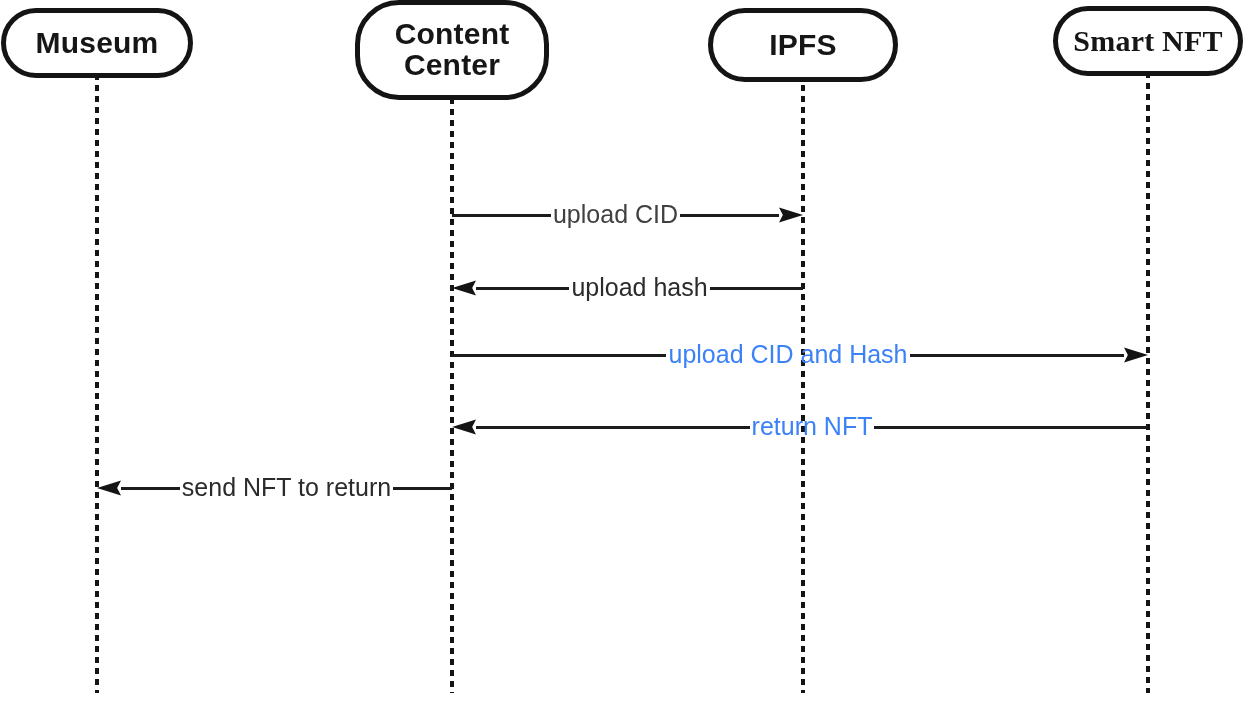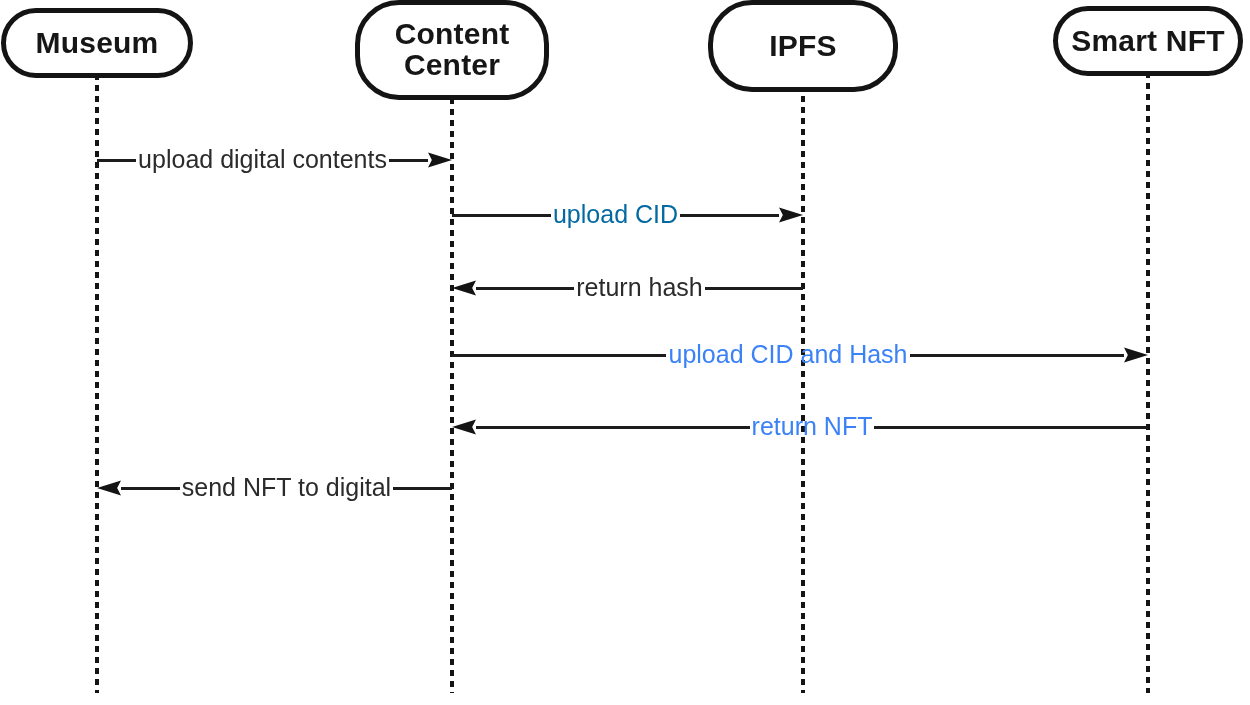--- a/index.html
+++ b/index.html
@@ -82,56 +82,50 @@
     <div class="lifeline" style="left: 95px; top: 74px; height: 619px;"></div>
     <div class="actor" style="left: 1px; top: 8px; width: 192px; height: 70px; border-color: rgb(20, 20, 20);">
       <span class="actor-label">Museum</span>
     </div>
     <div class="lifeline" style="left: 450px; top: 76px; height: 617px;"></div>
     <div class="actor" style="left: 355px; top: 0px; width: 194px; height: 100px; border-color: rgb(20, 20, 20);">
       <span class="actor-label">Content
 Center</span>
     </div>
     <div class="lifeline" style="left: 801px; top: 74px; height: 619px;"></div>
-    <div class="actor" style="left: 708px; top: 0; width: 190px; height: 92px; border-color: rgb(20, 20, 20);">
+    <div class="actor" style="left: 708px; top: 8px; width: 190px; height: 74px; border-color: rgb(20, 20, 20);">
       <span class="actor-label">IPFS</span>
     </div>
     <div class="lifeline" style="left: 1146px; top: 72px; height: 621px;"></div>
-    <div class="actor" style="left: 1053px; top: 6px; width: 190px; height: 70px; border-color: rgb(20, 20, 20);">
+    <div class="actor" style="left: 1053px; top: 6px; width: 190px; height: 70px; border-color: rgb(20, 20, 20); font-family: Liberation Serif, serif;">
       <span class="actor-label">Smart NFT</span>
-    </div>
-    <div class="message right" style="left: 97px; width: 355px; top: 144px;">
-      <span class="seg"></span>
-      <span class="msg-label" style="color: rgb(43, 43, 43);">upload digital contents</span>
-      <span class="seg"></span>
-      <span class="arrowhead right" style="background: rgb(20, 20, 20);"></span>
     </div>
     <div class="message right" style="left: 452px; width: 351px; top: 199px;">
       <span class="seg"></span>
-      <span class="msg-label" style="color: #0369a1;">upload CID</span>
+      <span class="msg-label" style="color: #404040;">upload CID</span>
       <span class="seg"></span>
       <span class="arrowhead right" style="background: rgb(20, 20, 20);"></span>
     </div>
     <div class="message left" style="left: 452px; width: 351px; top: 272px;">
       <span class="arrowhead left" style="background: rgb(20, 20, 20);"></span>
       <span class="seg"></span>
-      <span class="msg-label" style="color: rgb(43, 43, 43);">return hash</span>
+      <span class="msg-label" style="color: rgb(43, 43, 43);">upload hash</span>
       <span class="seg"></span>
     </div>
     <div class="message right" style="left: 452px; width: 696px; top: 339px;">
       <span class="seg"></span>
       <span class="msg-label" style="color: #3b82f6;">upload CID and Hash</span>
       <span class="seg"></span>
       <span class="arrowhead right" style="background: rgb(20, 20, 20);"></span>
     </div>
     <div class="message left" style="left: 452px; width: 696px; top: 411px;">
       <span class="arrowhead left" style="background: rgb(20, 20, 20);"></span>
       <span class="seg"></span>
       <span class="msg-label" style="color: #3b82f6;">return NFT</span>
       <span class="seg"></span>
     </div>
     <div class="message left" style="left: 97px; width: 355px; top: 472px;">
       <span class="arrowhead left" style="background: rgb(20, 20, 20);"></span>
       <span class="seg"></span>
-      <span class="msg-label" style="color: rgb(43, 43, 43);">send NFT to digital</span>
+      <span class="msg-label" style="color: rgb(43, 43, 43);">send NFT to return</span>
       <span class="seg"></span>
     </div>
   </div>
 
 </body></html>

